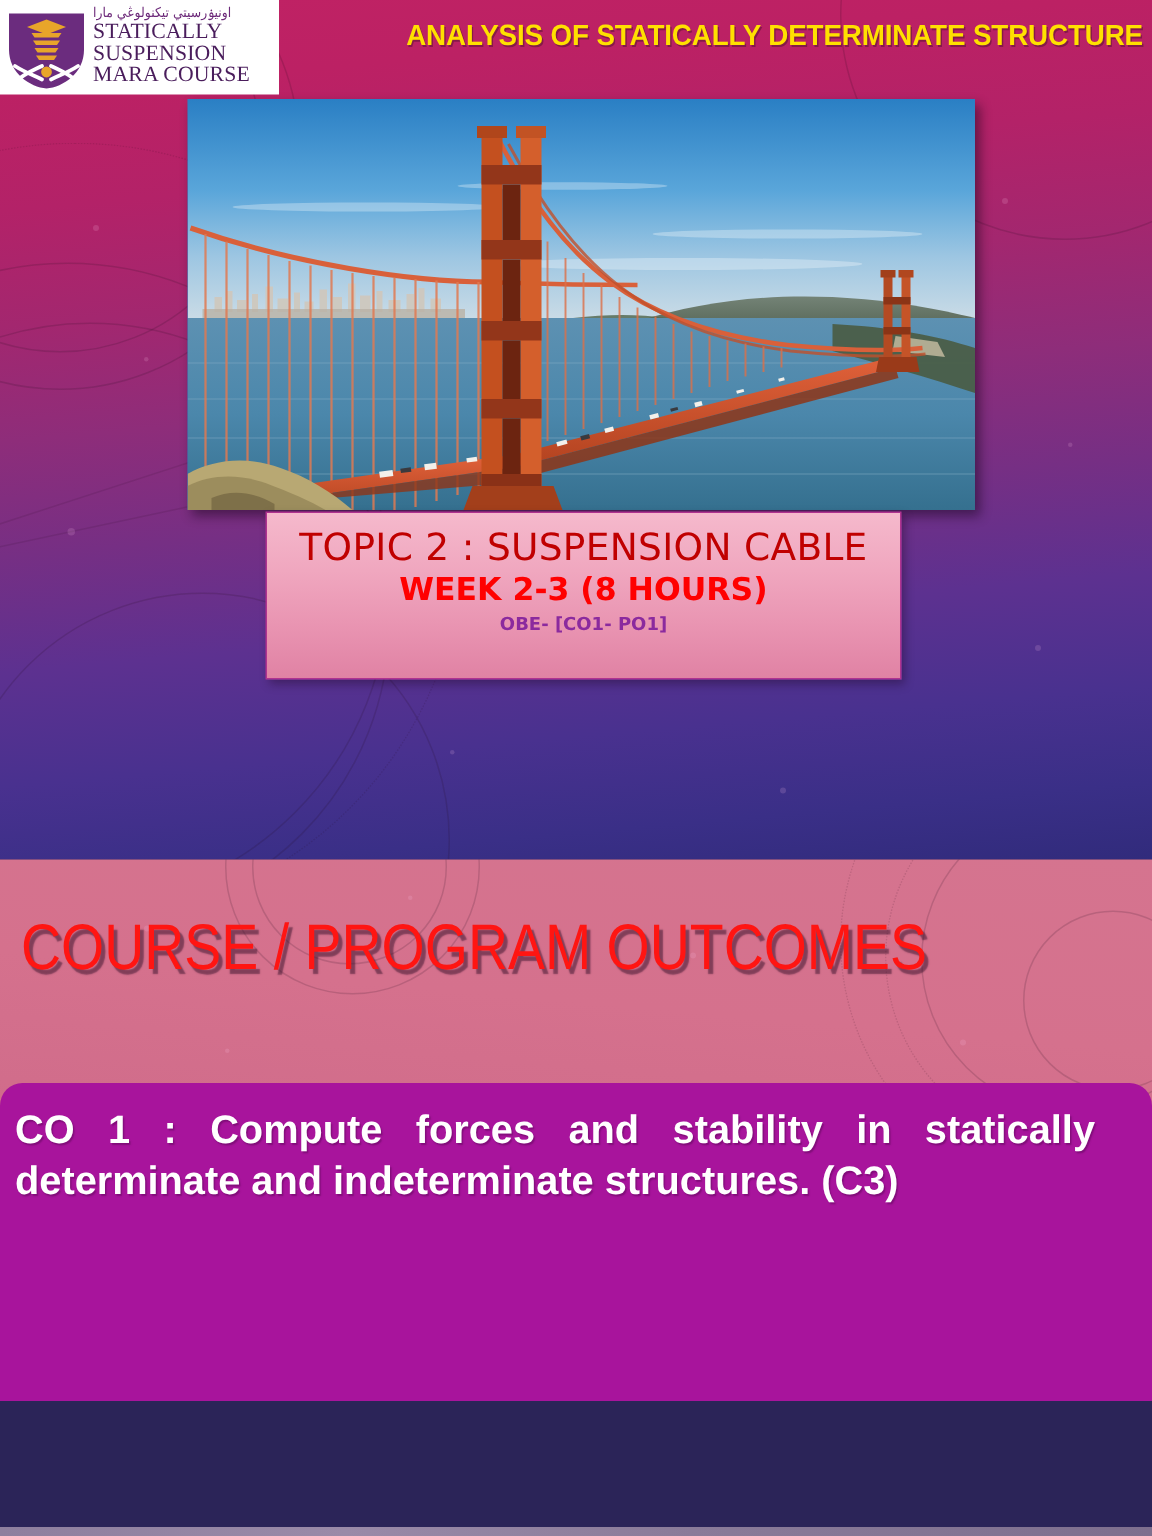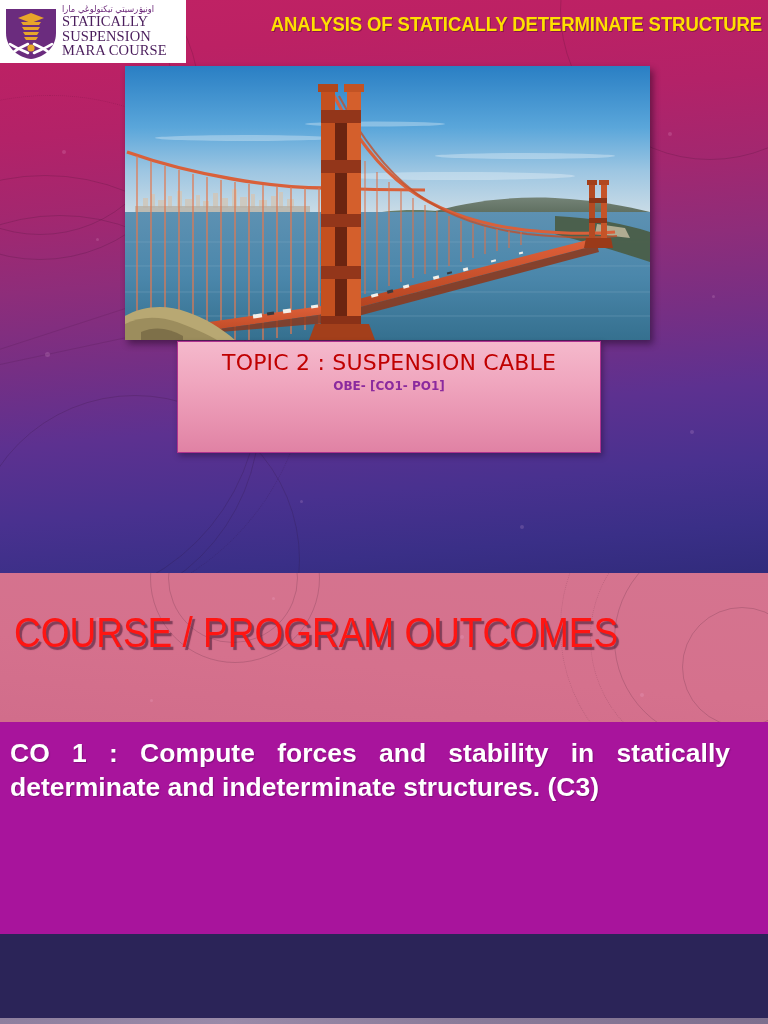--- a/index.html
+++ b/index.html
@@ -72,21 +72,21 @@
   
   #topic-box {
     position: absolute; left: 177px; top: 341px; width: 424px; height: 112px;
     border: 1.5px solid #b0338f;
     background: linear-gradient(180deg,#f5b9cc 0%,#f0a7bf 35%,#e892b0 72%,#e082a4 100%);
     box-shadow: 2px 3px 6px rgba(25,5,30,.38);
     padding-top: 8px;
     text-align: center;
   }
   #topic-line1 {
-    color: #c00000; font-size: 22px; letter-spacing: .2px; white-space: nowrap;
+    color: #c00000; font-size: 25px; letter-spacing: .2px; white-space: nowrap;
     font-family: "DejaVu Sans", sans-serif; font-weight: 400;
   }
   #topic-line2 {
     color: #ff0000; font-size: 21px; font-weight: bold; margin-top: 2px;
     white-space: nowrap; font-family: "DejaVu Sans", sans-serif;
   }
   #topic-line3 {
     color: #8b2a9e; font-size: 12px; font-weight: bold; margin-top: 4px;
     white-space: nowrap; font-family: "DejaVu Sans", sans-serif;
   }
@@ -101,20 +101,21 @@
     position: absolute; left: 14px; top: 33px; width: 740px; height: 58px;
     color: #ff1512; font-size: 43px; line-height: 52px; white-space: nowrap;
     font-family: "Liberation Sans", sans-serif; font-weight: 400;
     transform: scaleX(.86); transform-origin: left center;
     text-shadow: 3px 3px 1px rgba(60,20,45,.55);
   }
   #purple-panel {
     position: absolute; left: 0; top: 149px; width: 768px; height: 296px;
     background: #a8149c;
     padding: 14px 16px 0 10px;
+    border-radius: 15px;
   }
   .outcome {
     color: #ffffff; font-weight: bold;
     font-family: "Liberation Sans", sans-serif;
     text-shadow: 1px 1px 1px rgba(60,0,60,.35);
   }
   #co1 {
     font-size: 26.5px; line-height: 34px; text-align: justify;
     text-align-last: left; margin-bottom: 16px;
     padding-right: 22px;
@@ -347,20 +348,21 @@
         </g>
 
         <path d="M0 250 C18 240 40 238 62 246 C80 252 96 262 110 274 L0 274 Z" fill="#b8a873"></path>
         <path d="M0 258 C16 250 34 250 52 256 C68 262 82 268 92 274 L0 274 Z" fill="#9c8d5d"></path>
         <path d="M16 266 C30 260 44 262 58 270 L58 274 L16 274 Z" fill="#7e7049"></path>
       </svg>
     </div>
 
     <div id="topic-box">
       <div id="topic-line1">TOPIC 2 :  SUSPENSION CABLE</div>
+      <div id="topic-line2">WEEK 2-3 (8 HOURS)</div>
       <div id="topic-line3">OBE- [CO1- PO1]</div>
     </div>
   </div>
 
   <div id="slide2">
 
     <div class="wm" style="left:150px; top:-80px; width:170px; height:170px;"></div>
     <div class="wm" style="left:168px; top:-60px; width:130px; height:130px;"></div>
     <div class="wm2" style="left:590px; top:-60px; width:250px; height:250px;"></div>
     <div class="wm" style="left:614px; top:-36px; width:205px; height:205px;"></div>

